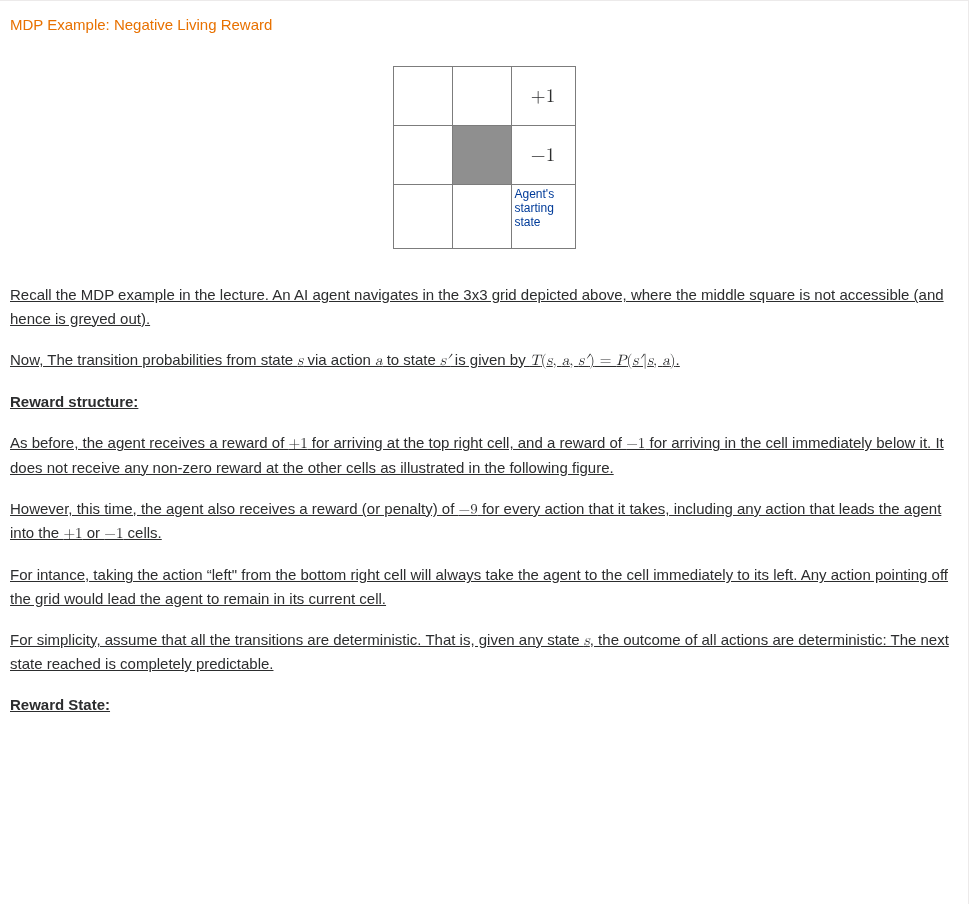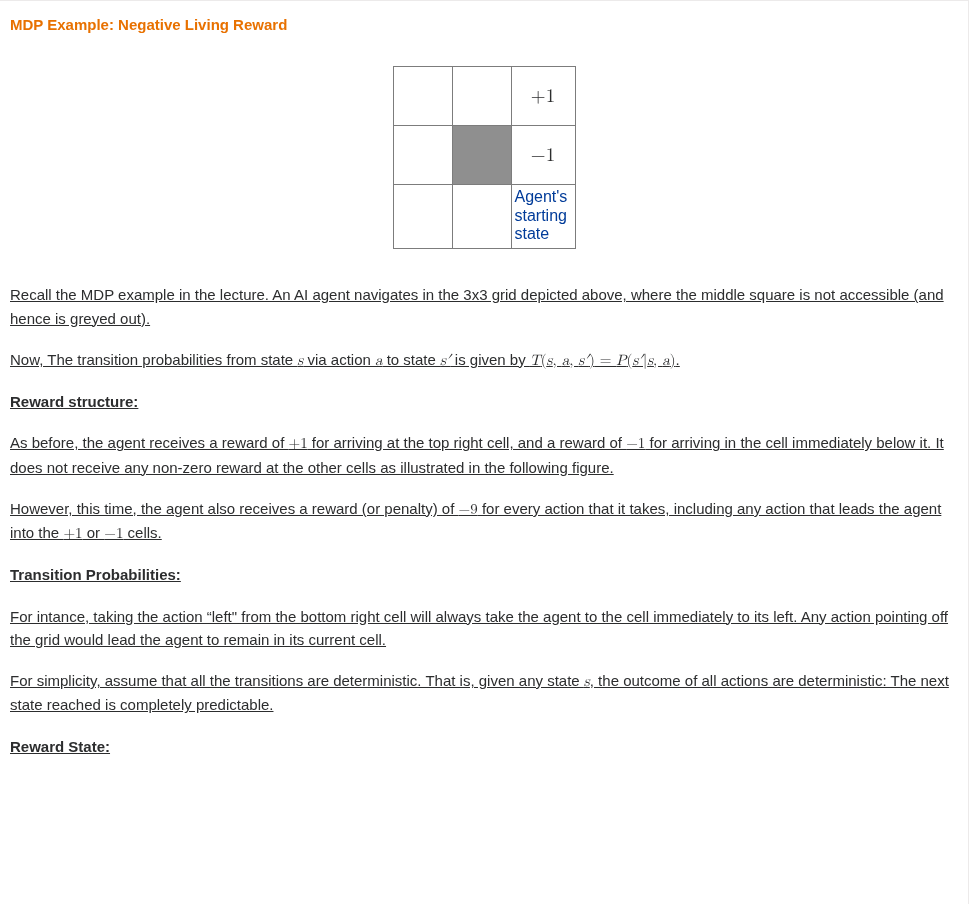--- a/index.html
+++ b/index.html
@@ -15,21 +15,21 @@
     width: 969px;
     box-sizing: border-box;
     border-top: 1px solid #eceaea;
     border-right: 1px solid #eceaea;
     padding: 12px 10px 36px 10px;
     margin: 0 auto;
     min-height: 904px;
   }
   .title {
     color: #e87100;
-    font-weight: 700;
+    font-weight: 400;
     font-size: 15px;
     margin: 0 0 30px 0;
   }
   .gridwrap {
     display: flex;
     justify-content: center;
     margin: 0 0 34px 0;
   }
   table.grid {
     border-collapse: collapse;
@@ -42,21 +42,21 @@
     vertical-align: middle;
     font-family: "Latin Modern Math", "STIX Two Math", "Cambria Math", Georgia, serif;
     font-size: 19px;
     padding: 0;
   }
   table.grid td.block {
     background: #8f8f8f;
   }
   table.grid td.start {
     font-family: "Helvetica Neue", Arial, sans-serif;
-    font-size: 16px;
+    font-size: 12px;
     line-height: 1.15;
     color: #003b99;
     text-align: left;
     vertical-align: top;
     padding: 3px 2px 2px 3px;
   }
   p {
     margin: 0 0 18px 0;
     text-decoration: underline;
   }
@@ -110,21 +110,20 @@
   <p class="b">Reward structure:</p>
 
   <p>
     <span>As before, the agent receives a reward of </span><span class="mathup">+1</span><span> for arriving at the top right cell, and a reward of </span><span class="mathup">−1</span><span> for arriving in the cell immediately below it. It does not receive any non-zero reward at the other cells as illustrated in the following figure.</span>
   </p>
 
   <p>
     <span>However, this time, the agent also receives a reward (or penalty) of </span><span class="mathup">−9</span><span> for every action that it takes, including any action that leads the agent into the </span><span class="mathup">+1</span><span> or </span><span class="mathup">−1</span><span> cells.</span>
   </p>
 
-  <p class="b">Transition Probabilities:</p>
 
   <p>For intance, taking the action “left" from the bottom right cell will always take the agent to the cell immediately to its left. Any action pointing off the grid would lead the agent to remain in its current cell.</p>
 
   <p>
     <span>For simplicity, assume that all the transitions are deterministic. That is, given any state </span><span class="math">s</span><span>, the outcome of all actions are deterministic: The next state reached is completely predictable.</span>
   </p>
 
   <p class="b">Reward State:</p>
 
 </div>

